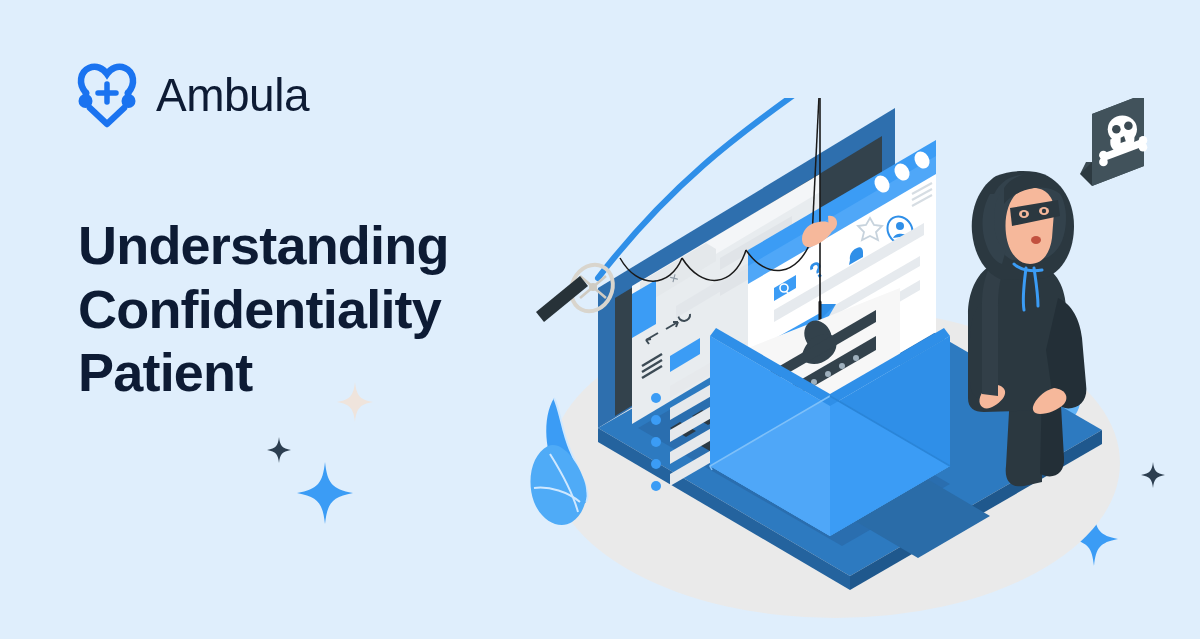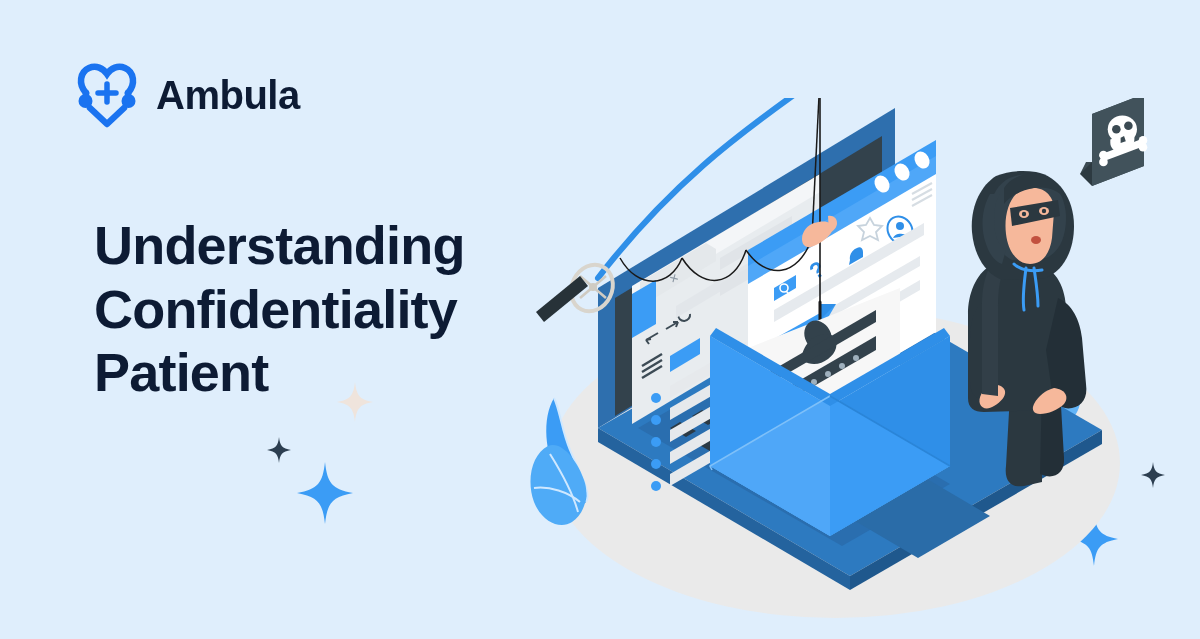--- a/index.html
+++ b/index.html
@@ -25,40 +25,39 @@
   .logo-block {
     position: absolute;
     left: 74px;
     top: 60px;
     display: flex;
     align-items: center;
     gap: 14px;
   }
   .logo-mark { width: 68px; height: 70px; display: block; }
   .logo-word {
-    font-size: 40px;
-    font-weight: bold;
+    font-size: 46px;
+    font-weight: normal;
     color: #0d1b34;
     letter-spacing: -0.5px;
     line-height: 1;
     white-space: nowrap;
   }
 
   
   .headline {
     position: absolute;
     left: 78px;
     top: 214px;
     width: 470px;
     font-size: 54px;
     font-weight: bold;
     color: #0d1b34;
     line-height: 1.18;
     letter-spacing: -0.8px;
-    margin-left: 16px;
   }
   .headline .ln { display: block; }
 
   
   .sparkle { position: absolute; }
 
   
   .illus {
     position: absolute;
     left: 520px;

